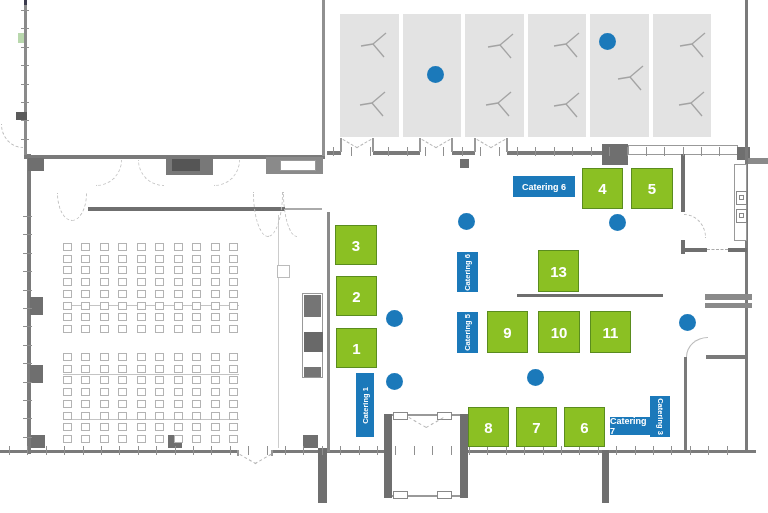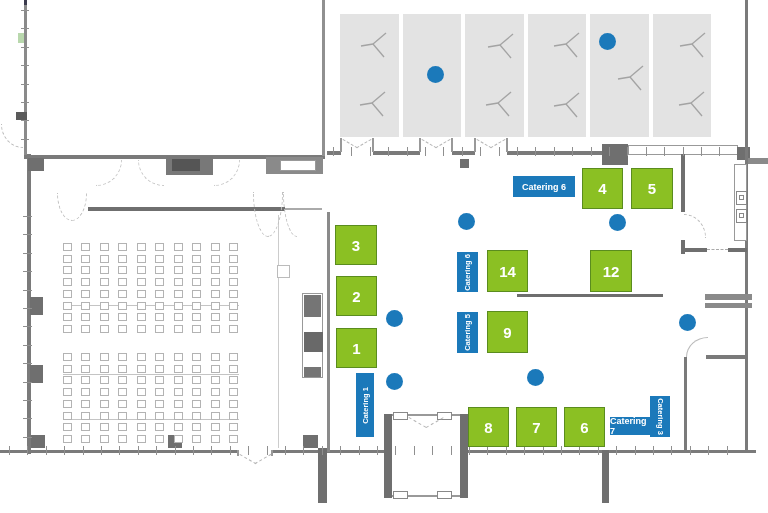--- a/index.html
+++ b/index.html
@@ -421,22 +421,23 @@
     <div class="chair" style="left: 229.05px; top: 434.9px; width: 9px; height: 8px;"></div>
     <div class="booth" style="left: 336px; top: 328px; width: 41px; height: 40px; background: rgb(139, 192, 35); border: 1px solid rgb(90, 140, 30);">1</div>
     <div class="booth" style="left: 336px; top: 276px; width: 41px; height: 40px; background: rgb(139, 192, 35); border: 1px solid rgb(90, 140, 30);">2</div>
     <div class="booth" style="left: 335px; top: 225px; width: 42px; height: 40px; background: rgb(139, 192, 35); border: 1px solid rgb(90, 140, 30);">3</div>
     <div class="booth" style="left: 582px; top: 168px; width: 41px; height: 41px; background: rgb(139, 192, 35); border: 1px solid rgb(90, 140, 30);">4</div>
     <div class="booth" style="left: 631px; top: 168px; width: 42px; height: 41px; background: rgb(139, 192, 35); border: 1px solid rgb(90, 140, 30);">5</div>
     <div class="booth" style="left: 564px; top: 407px; width: 41px; height: 40px; background: rgb(139, 192, 35); border: 1px solid rgb(90, 140, 30);">6</div>
     <div class="booth" style="left: 516px; top: 407px; width: 41px; height: 40px; background: rgb(139, 192, 35); border: 1px solid rgb(90, 140, 30);">7</div>
     <div class="booth" style="left: 468px; top: 407px; width: 41px; height: 40px; background: rgb(139, 192, 35); border: 1px solid rgb(90, 140, 30);">8</div>
     <div class="booth" style="left: 487px; top: 311px; width: 41px; height: 42px; background: rgb(139, 192, 35); border: 1px solid rgb(90, 140, 30);">9</div>
-    <div class="booth" style="left: 590px; top: 250px; width: 42px; height: 42px; background: rgb(139, 192, 35); border: 1px solid rgb(90, 140, 30);">12</div>
-    <div class="booth" style="left: 487px; top: 250px; width: 41px; height: 42px; background: rgb(139, 192, 35); border: 1px solid rgb(90, 140, 30);">14</div>
+    <div class="booth" style="left: 538px; top: 311px; width: 42px; height: 42px; background: rgb(139, 192, 35); border: 1px solid rgb(90, 140, 30);">10</div>
+    <div class="booth" style="left: 590px; top: 311px; width: 41px; height: 42px; background: rgb(139, 192, 35); border: 1px solid rgb(90, 140, 30);">11</div>
+    <div class="booth" style="left: 538px; top: 250px; width: 41px; height: 42px; background: rgb(139, 192, 35); border: 1px solid rgb(90, 140, 30);">13</div>
     <div class="cat vu" style="left: 356px; top: 373px; width: 18px; height: 64px; background: rgb(27, 121, 186);">
       <span>Catering 1</span>
     </div>
     <div class="cat h" style="left: 513px; top: 176px; width: 62px; height: 21px; background: rgb(27, 121, 186);">
       <span>Catering 6</span>
     </div>
     <div class="cat vd" style="left: 650px; top: 396px; width: 20px; height: 41px; background: rgb(27, 121, 186);">
       <span>Catering 3</span>
     </div>
     <div class="cat h" style="left: 610px; top: 417px; width: 40px; height: 18px; background: rgb(27, 121, 186);">

